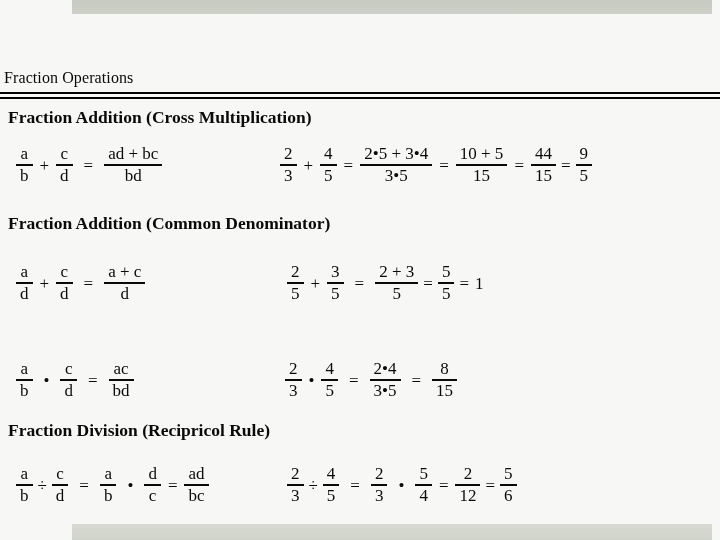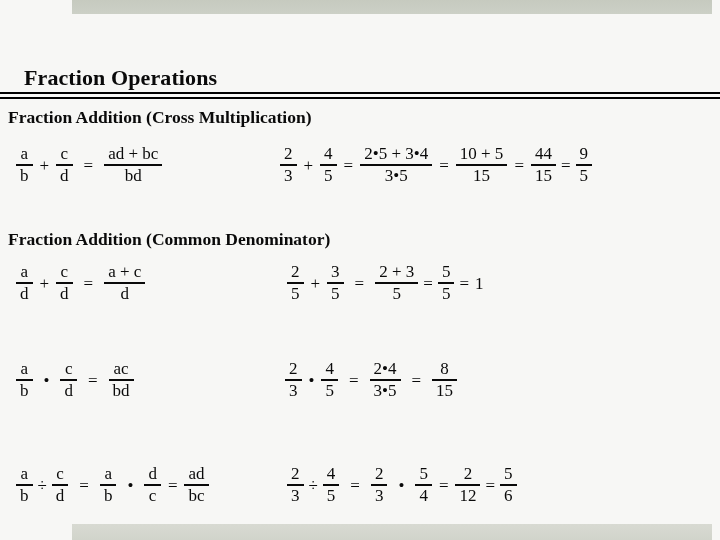--- a/index.html
+++ b/index.html
@@ -38,26 +38,25 @@
     top: 524px;
     height: 16px;
     background: linear-gradient(#d8dad2, #d1d4cb);
   }
 
   
   .doc-title {
     position: absolute;
     left: 4px;
     top: 66px;
-    font-size: 22px;
-    font-weight: bold;
+    font-size: 16px;
+    font-weight: normal;
     letter-spacing: 0.1px;
     line-height: 24px;
     white-space: nowrap;
-    margin-left: 20px;
   }
   .rule {
     position: absolute;
     left: 0;
     width: 720px;
     background: #000;
   }
   .rule-1 { top: 92px;  height: 2px; }
   .rule-2 { top: 97px;  height: 2px; }
 
@@ -182,21 +181,21 @@
       <span class="den">15</span>
     </span>
     <span class="op tight">=</span>
     <span class="frac">
       <span class="num">9</span>
       <span class="bar"></span>
       <span class="den">5</span>
     </span>
   </div>
 
-  <div class="section-head" style="top:228px">Fraction Addition (Common Denominator)</div>
+  <div class="section-head" style="top:212px">Fraction Addition (Common Denominator)</div>
 
   <div class="expr-row lhs" style="top:263px">
     <span class="frac">
       <span class="num">a</span>
       <span class="bar"></span>
       <span class="den">d</span>
     </span>
     <span class="op">+</span>
     <span class="frac">
       <span class="num">c</span>
@@ -279,20 +278,21 @@
       <span class="den">3•5</span>
     </span>
     <span class="op wide">=</span>
     <span class="frac">
       <span class="num">8</span>
       <span class="bar"></span>
       <span class="den">15</span>
     </span>
   </div>
 
+  <div class="section-head" style="top:419px">Fraction Division (Recipricol Rule)</div>
 
   <div class="expr-row lhs" style="top:465px">
     <span class="frac">
       <span class="num">a</span>
       <span class="bar"></span>
       <span class="den">b</span>
     </span>
     <span class="op tight">÷</span>
     <span class="frac">
       <span class="num">c</span>

